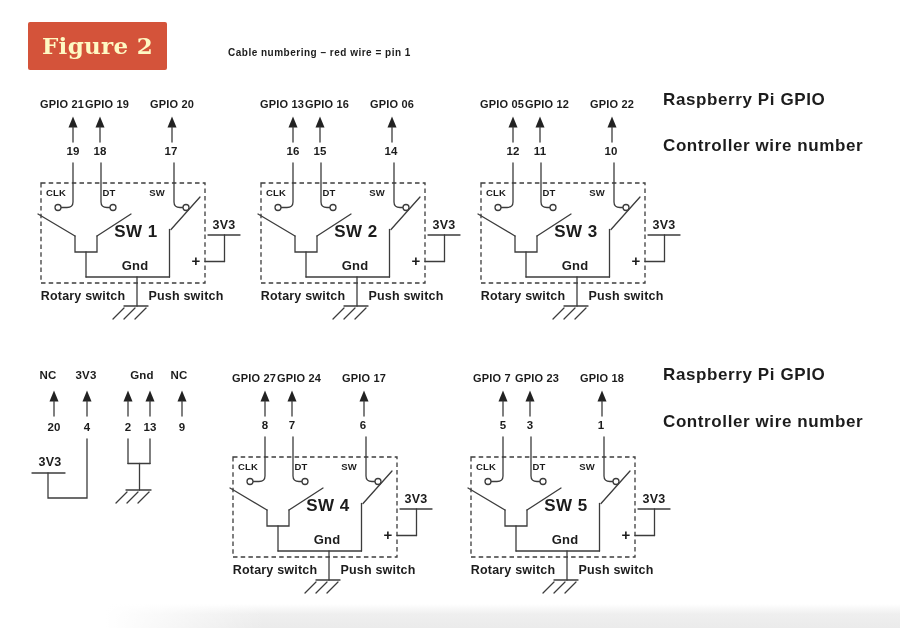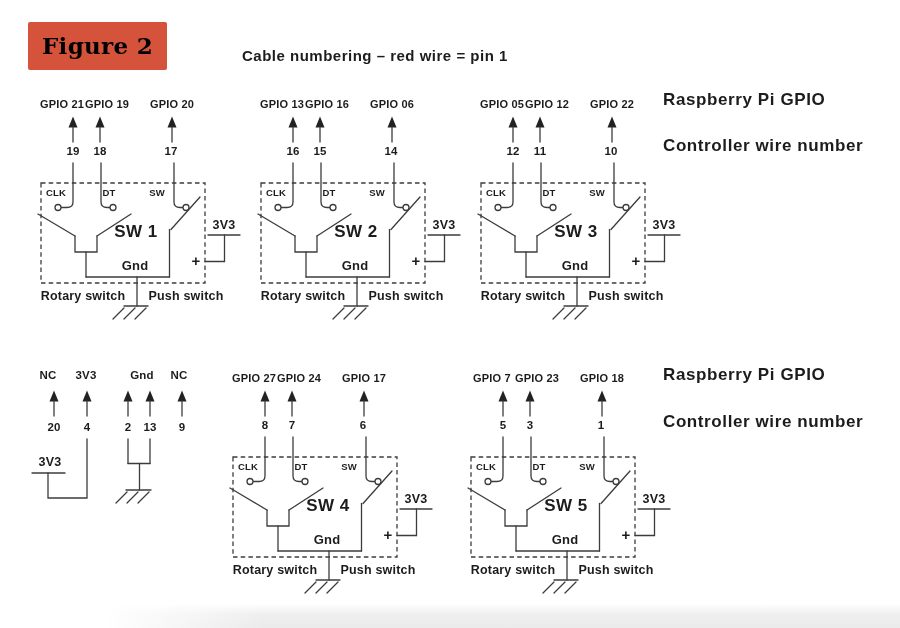--- a/index.html
+++ b/index.html
@@ -1,23 +1,23 @@
 <!DOCTYPE html>
 <html style="--badge: #d4533a; --line: #3c3c3c; --text: #1c1c1c;"><head>
 <meta charset="utf-8">
 <style>
   html,body{margin:0;padding:0;background:#ffffff;}
   body{width:900px;height:628px;overflow:hidden;font-family:"Liberation Sans",sans-serif;color:#1c1c1c;}
   #stage{position:relative;width:900px;height:628px;background:#ffffff;}
 
   .badge{position:absolute;left:28px;top:22px;width:139px;height:48px;
-    background:var(--badge,#d4533a);color:#000000;border-radius:2px;
+    background:var(--badge,#d4533a);color:#fef9c3;border-radius:2px;
     font-family:"DejaVu Serif","Liberation Serif",serif;font-weight:700;font-size:23px;
     line-height:47px;text-align:center;letter-spacing:.3px;}
-  .title{position:absolute;left:242px;top:47px;font-size:15px;font-weight:700;letter-spacing:.5px;}
+  .title{position:absolute;left:228px;top:47px;font-size:10px;font-weight:700;letter-spacing:.5px;}
   .side-label{position:absolute;left:663px;font-size:17px;font-weight:700;letter-spacing:.6px;white-space:nowrap;}
 
   svg.block,svg.aux{position:absolute;overflow:visible;}
   svg text{font-family:"Liberation Sans",sans-serif;font-weight:700;fill:var(--text,#1c1c1c);letter-spacing:.2px;}
   .ln{stroke:var(--line,#3c3c3c);stroke-width:1.3;fill:none;stroke-linecap:round;}
   .dash{stroke:var(--line,#3c3c3c);stroke-width:1.3;fill:none;stroke-dasharray:4.5 3.2;}
   .contact{fill:#ffffff;stroke:var(--line,#3c3c3c);stroke-width:1.3;}
   .head{fill:#222222;stroke:none;}
   .t9{font-size:9.5px;}
   .t11{font-size:11px;}

